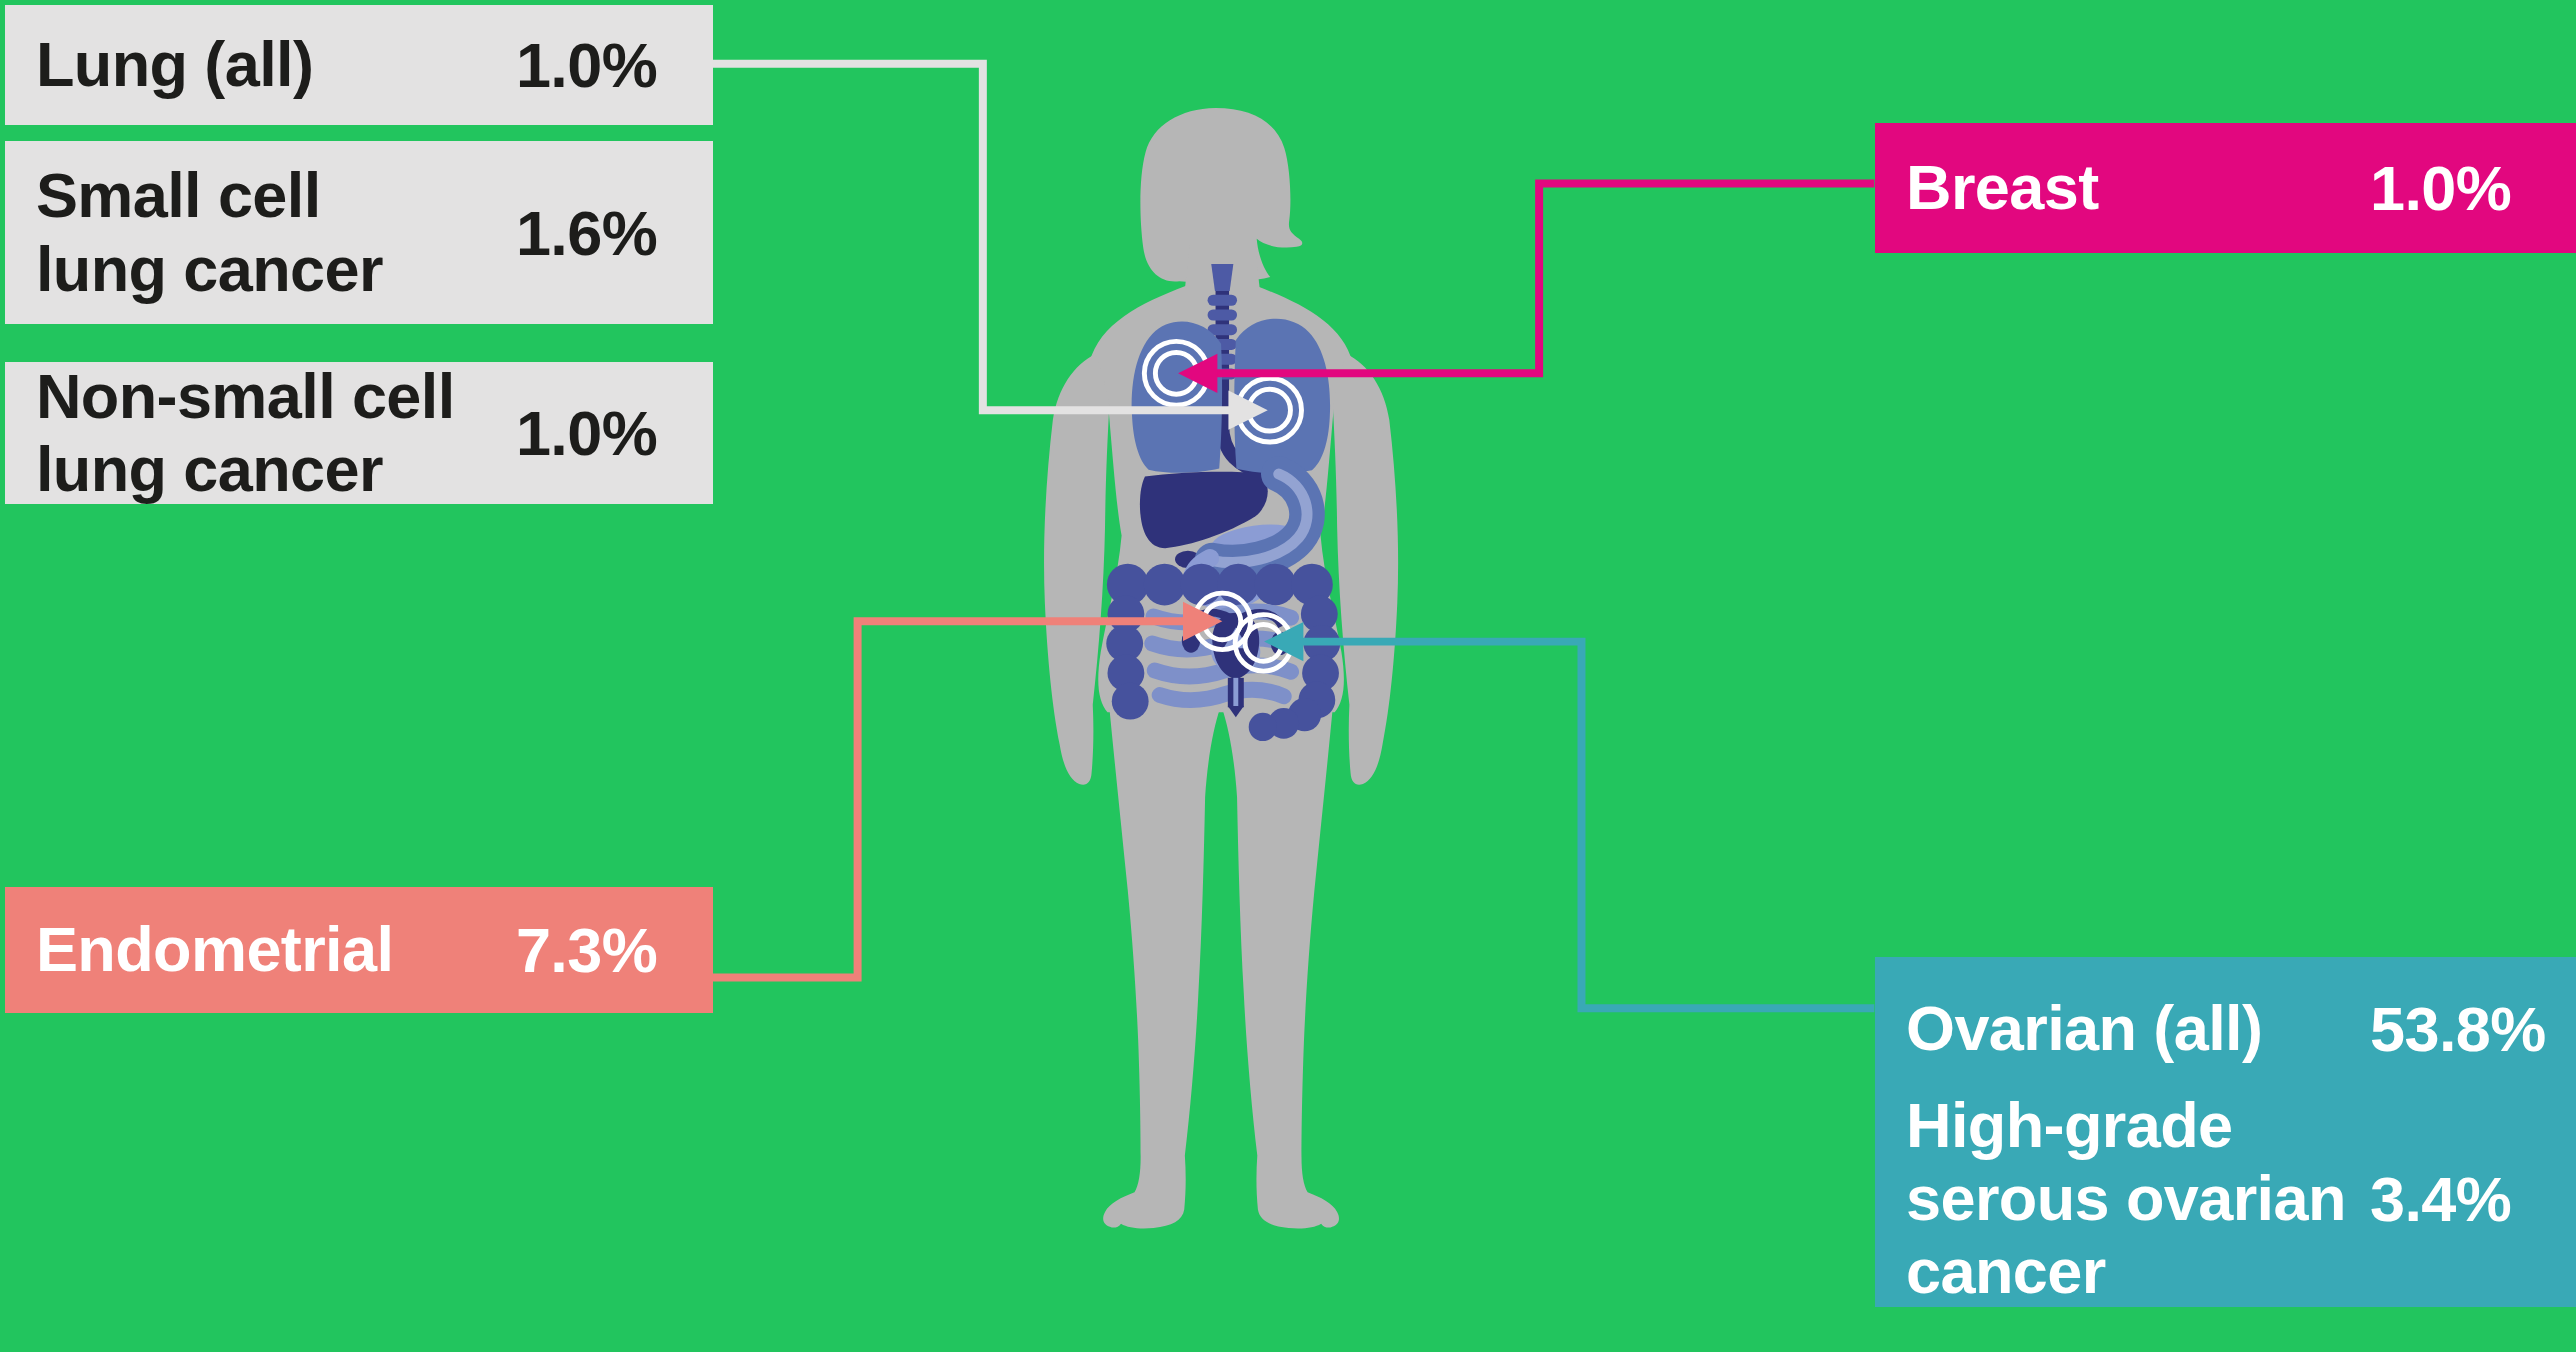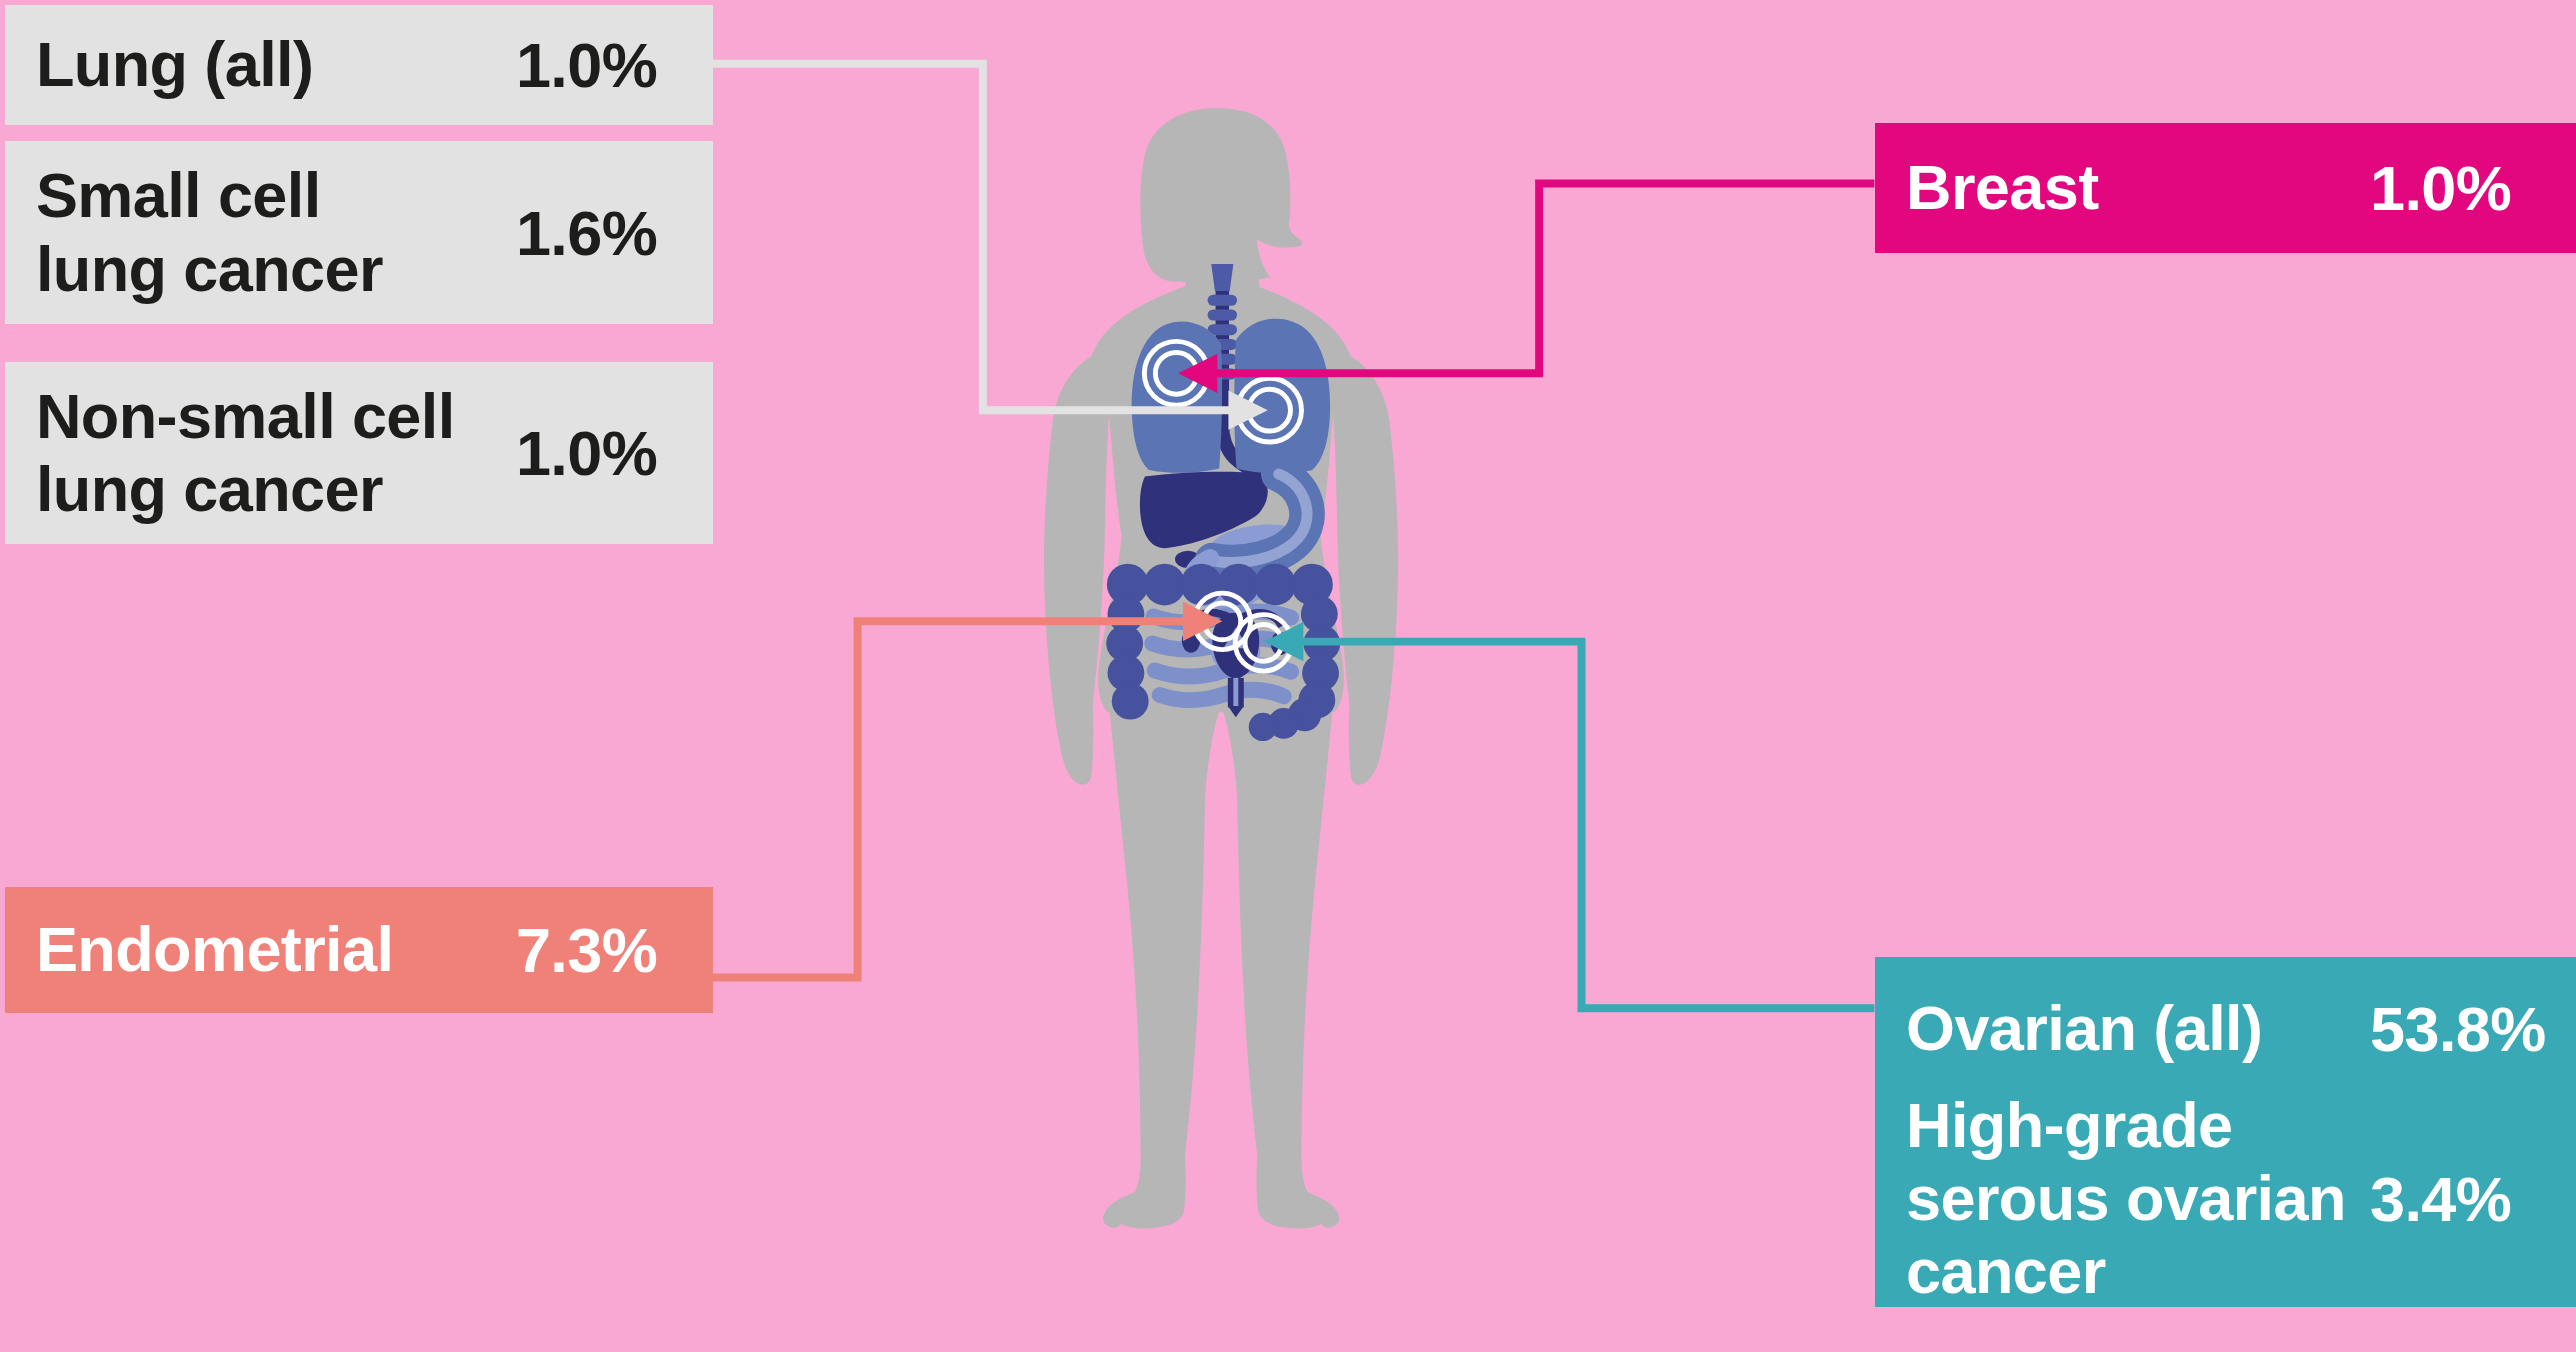--- a/index.html
+++ b/index.html
@@ -1,20 +1,20 @@
 <!DOCTYPE html>
 <html style="font-size:9.8px"><head>
 <meta charset="utf-8">
 <style>
   html,body{margin:0;padding:0;background:#ffffff;}
   .canvas{
     position:relative;
     width:2576px;
     height:1352px;
-    background:#f9a8d4;
+    background:#22c55e;
     overflow:hidden;
     font-family:"Liberation Sans", sans-serif;
   }
   .art{position:absolute;left:0;top:0;width:2576px;height:1352px;z-index:0;}
   .box{
     position:absolute;
     display:flex;
     align-items:center;
     z-index:2;
     font-weight:700;
@@ -163,21 +163,21 @@
     <span class="label">Lung (all)</span>
     <span class="value">1.0%</span>
   </div>
 
   <div class="box left-col" style="top:141px;height:183px;background:#e3e2e2;color:#1d1d1b;align-items:center;">
     <span class="label">Small cell
 lung cancer</span>
     <span class="value">1.6%</span>
   </div>
 
-  <div class="box left-col" style="top:362px;height:182px;background:#e3e2e2;color:#1d1d1b;">
+  <div class="box left-col" style="top:362px;height:142px;background:#e3e2e2;color:#1d1d1b;">
     <span class="label">Non-small cell
 lung cancer</span>
     <span class="value">1.0%</span>
   </div>
 
   <div class="box left-col" style="top:887px;height:126px;background:#ef8179;color:#ffffff;">
     <span class="label">Endometrial</span>
     <span class="value">7.3%</span>
   </div>
 

